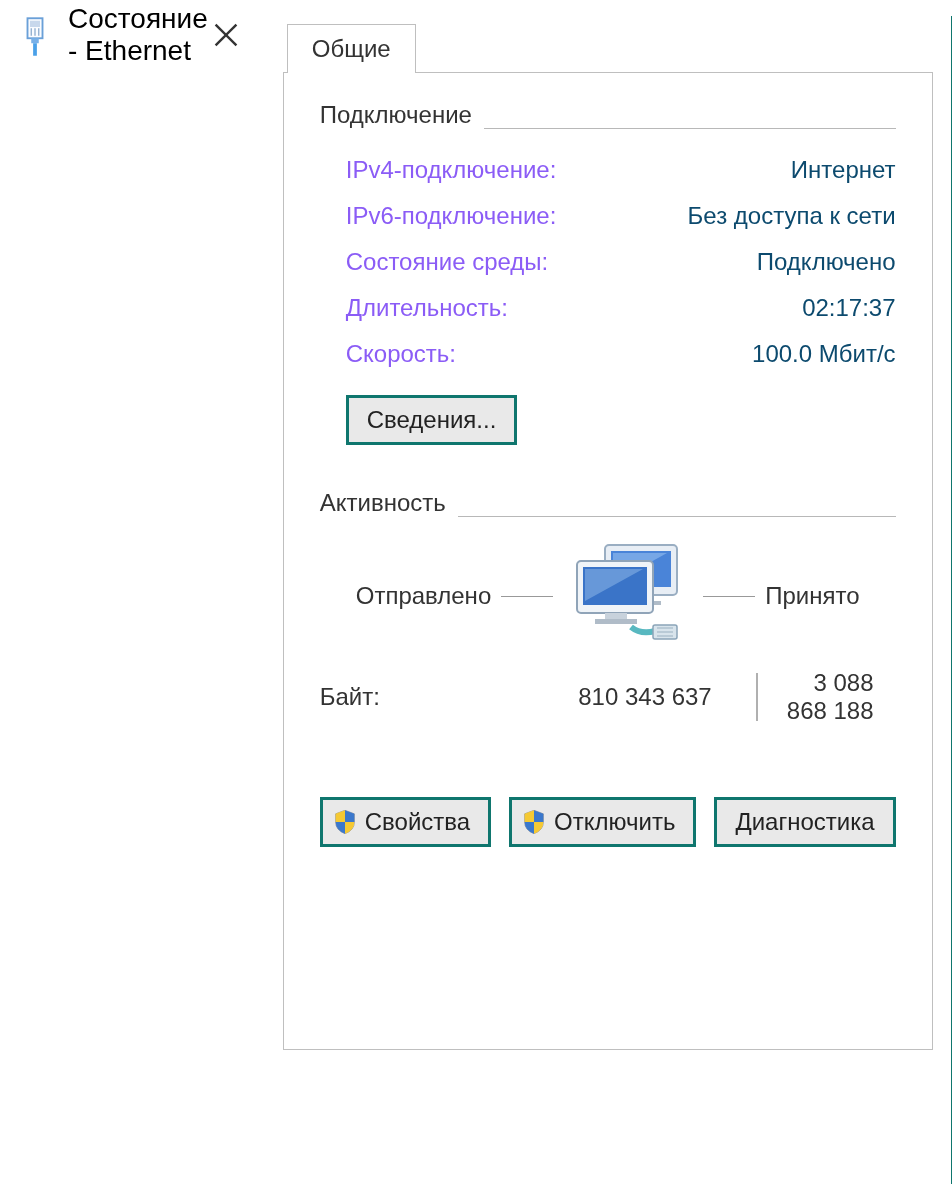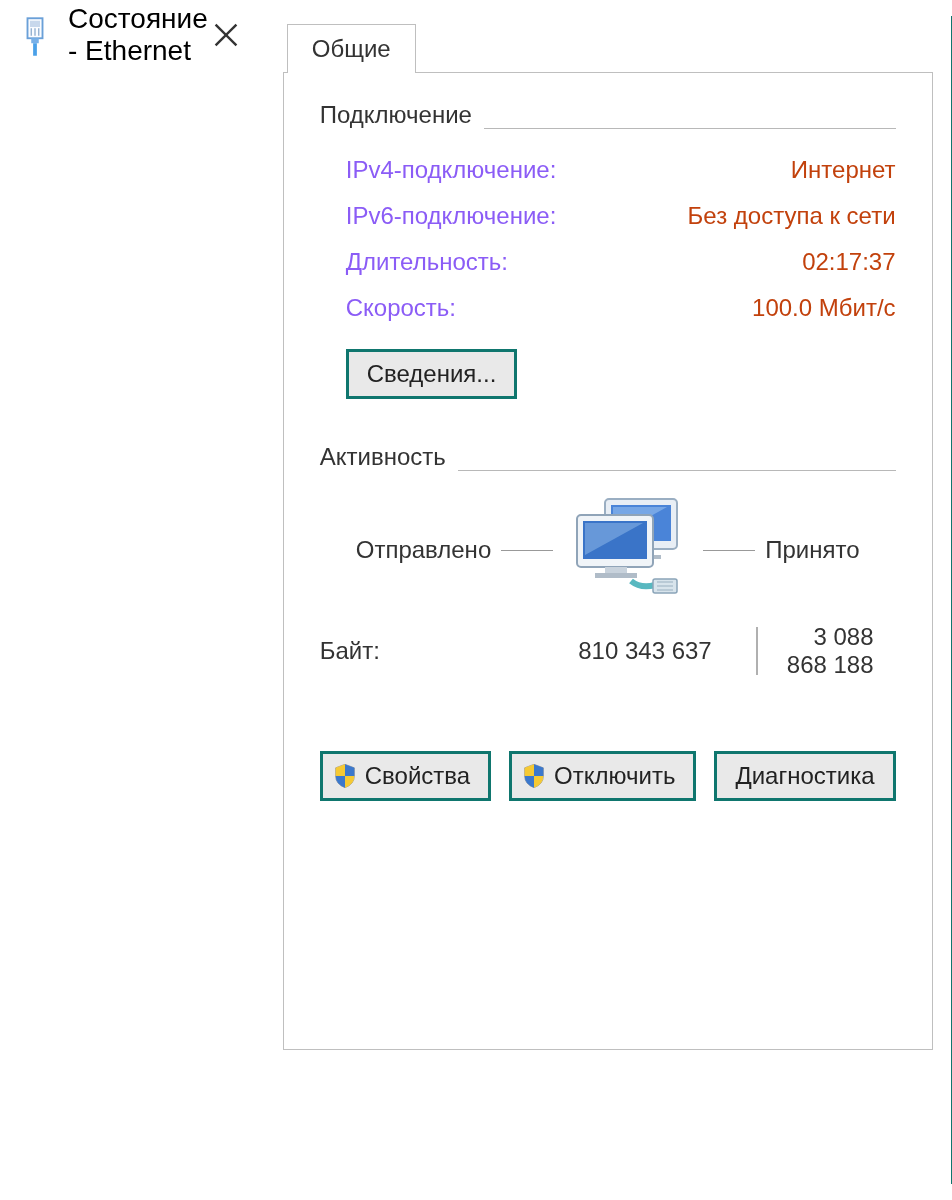--- a/index.html
+++ b/index.html
@@ -96,21 +96,21 @@
       display: flex;
       justify-content: space-between;
       padding: 9px 0;
       margin-left: 26px;
       font-size: 24px;
     }
     .prop-label {
       color: #8b5cf6;
     }
     .prop-value {
-      color: #c2410c;
+      color: #0c4a6e;
       text-align: center;
     }
     .details-btn-row {
       margin: 18px 0 0 26px;
     }
     .btn {
       display: inline-flex;
       align-items: center;
       justify-content: center;
       background: #e9e9e9;
@@ -230,20 +230,24 @@
         <span class="group-line"></span>
       </div>
 
       <div class="prop-row">
         <span class="prop-label">IPv4-подключение:</span>
         <span class="prop-value">Интернет</span>
       </div>
       <div class="prop-row">
         <span class="prop-label">IPv6-подключение:</span>
         <span class="prop-value">Без доступа к сети</span>
+      </div>
+      <div class="prop-row">
+        <span class="prop-label">Состояние среды:</span>
+        <span class="prop-value">Подключено</span>
       </div>
       <div class="prop-row">
         <span class="prop-label">Длительность:</span>
         <span class="prop-value">02:17:37</span>
       </div>
       <div class="prop-row">
         <span class="prop-label">Скорость:</span>
         <span class="prop-value">100.0 Мбит/с</span>
       </div>
 

